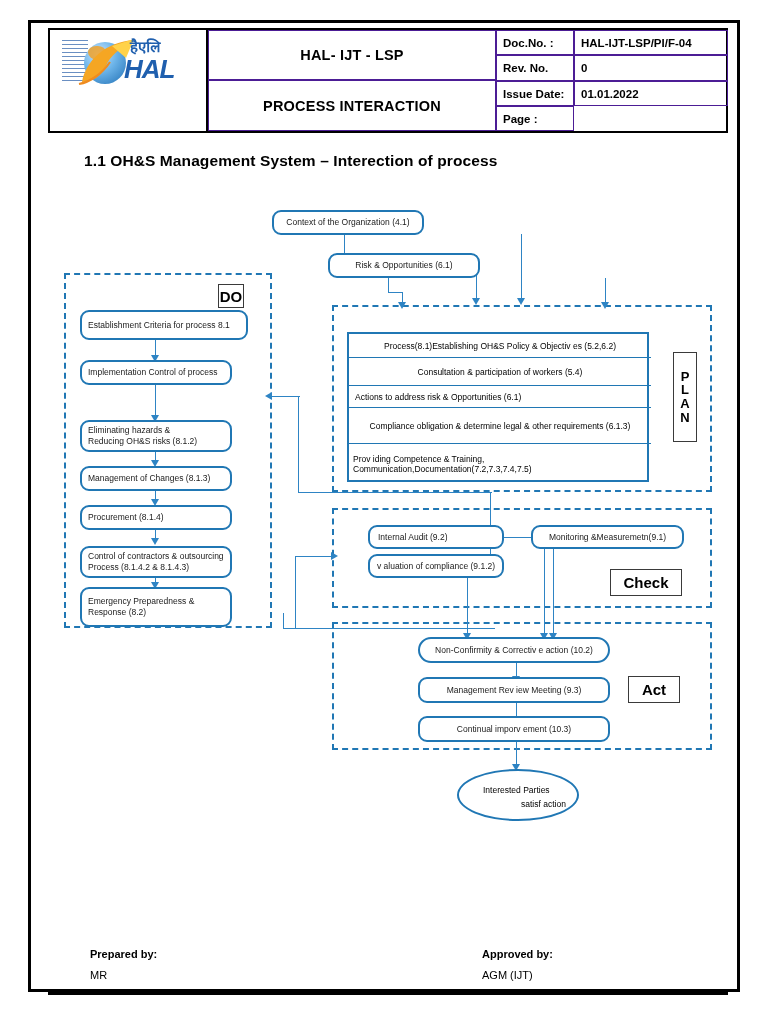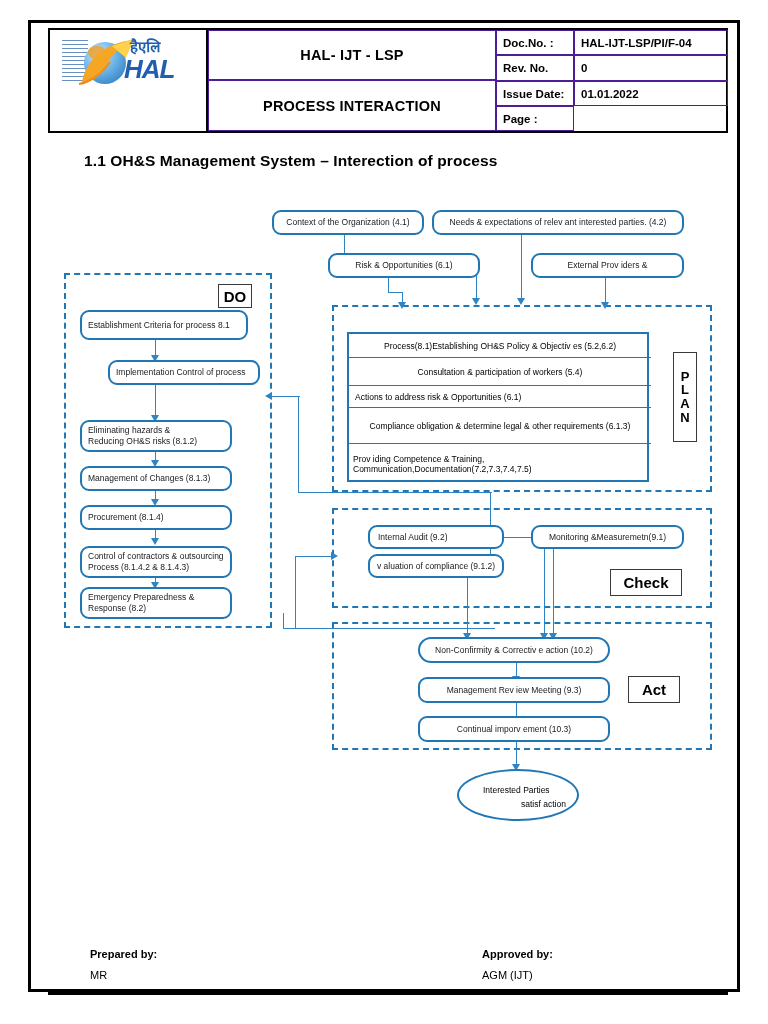--- a/index.html
+++ b/index.html
@@ -201,53 +201,47 @@
 
     <div class="dash" style="left:64px;top:273px;width:208px;height:355px;"></div>
     <div class="dash" style="left:332px;top:305px;width:380px;height:187px;"></div>
     <div class="dash" style="left:332px;top:508px;width:380px;height:100px;"></div>
     <div class="dash" style="left:332px;top:622px;width:380px;height:128px;"></div>
 
     <div class="node c" style="left:272px;top:210px;width:152px;height:25px;">
       <span class="t">Context of the Organization (4.1)</span>
     </div>
 
-    <div class="node c" style="left:432px;top:210px;width:252px;height:25px;">
-      <span class="t">Needs &amp; expectations of  relev ant interested parties. (4.2)</span>
-    </div>
 
     <div class="node c" style="left:328px;top:253px;width:152px;height:25px;">
       <span class="t">Risk &amp; Opportunities (6.1)</span>
     </div>
 
-    <div class="node c" style="left:531px;top:253px;width:153px;height:25px;">
-      <span class="t">External Prov iders &amp;</span>
-    </div>
-
-    <div class="tag" style="left:218px;top:284px;width:34px;height:24px;font-size:15px;">DO</div>
+
+    <div class="tag" style="left:218px;top:284px;width:26px;height:24px;font-size:15px;">DO</div>
 
     <div class="node l" style="left:80px;top:310px;width:168px;height:30px;">
       <span class="t">Establishment Criteria for process 8.1</span>
     </div>
-    <div class="node l" style="left:80px;top:360px;width:152px;height:25px;margin-left:28px;">
+    <div class="node l" style="left:80px;top:360px;width:152px;height:25px;">
       <span class="t">Implementation Control of process</span>
     </div>
     <div class="node l" style="left:80px;top:420px;width:152px;height:32px;">
       <span class="t nl">Eliminating hazards &amp;<br>Reducing OH&amp;S risks (8.1.2)</span>
     </div>
     <div class="node l" style="left:80px;top:466px;width:152px;height:25px;">
       <span class="t">Management of  Changes (8.1.3)</span>
     </div>
     <div class="node l" style="left:80px;top:505px;width:152px;height:25px;">
       <span class="t">Procurement (8.1.4)</span>
     </div>
     <div class="node l" style="left:80px;top:546px;width:152px;height:32px;">
       <span class="t nl">Control of  contractors &amp; outsourcing<br>Process (8.1.4.2 &amp; 8.1.4.3)</span>
     </div>
-    <div class="node l" style="left:80px;top:587px;width:152px;height:32px;">
+    <div class="node l" style="left:80px;top:587px;width:152px;height:40px;">
       <span class="t nl">Emergency  Preparedness &amp;<br>Response (8.2)</span>
     </div>
 
     <div class="plan-stack" style="left:347px;top:332px;width:302px;height:150px;">
       <div class="plan-row" style="left:0;top:0;width:302px;height:24px;justify-content:center;">
         <span>Process(8.1)Establishing OH&amp;S Policy  &amp; Objectiv es (5.2,6.2)</span>
       </div>
       <div class="plan-row" style="left:0;top:24px;width:302px;height:28px;justify-content:center;">
         <span>Consultation &amp; participation of  workers (5.4)</span>
       </div>

